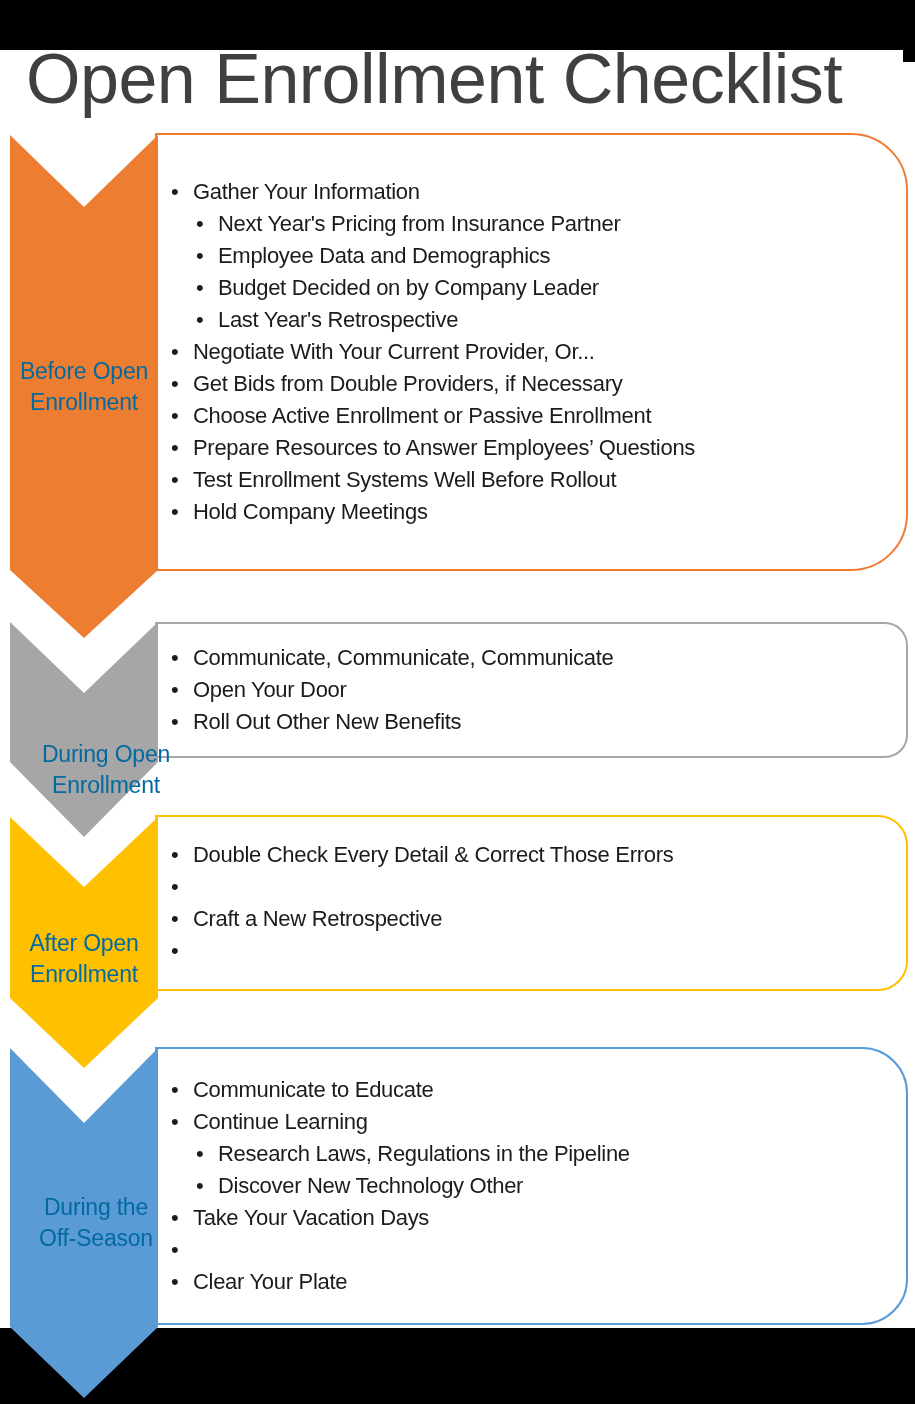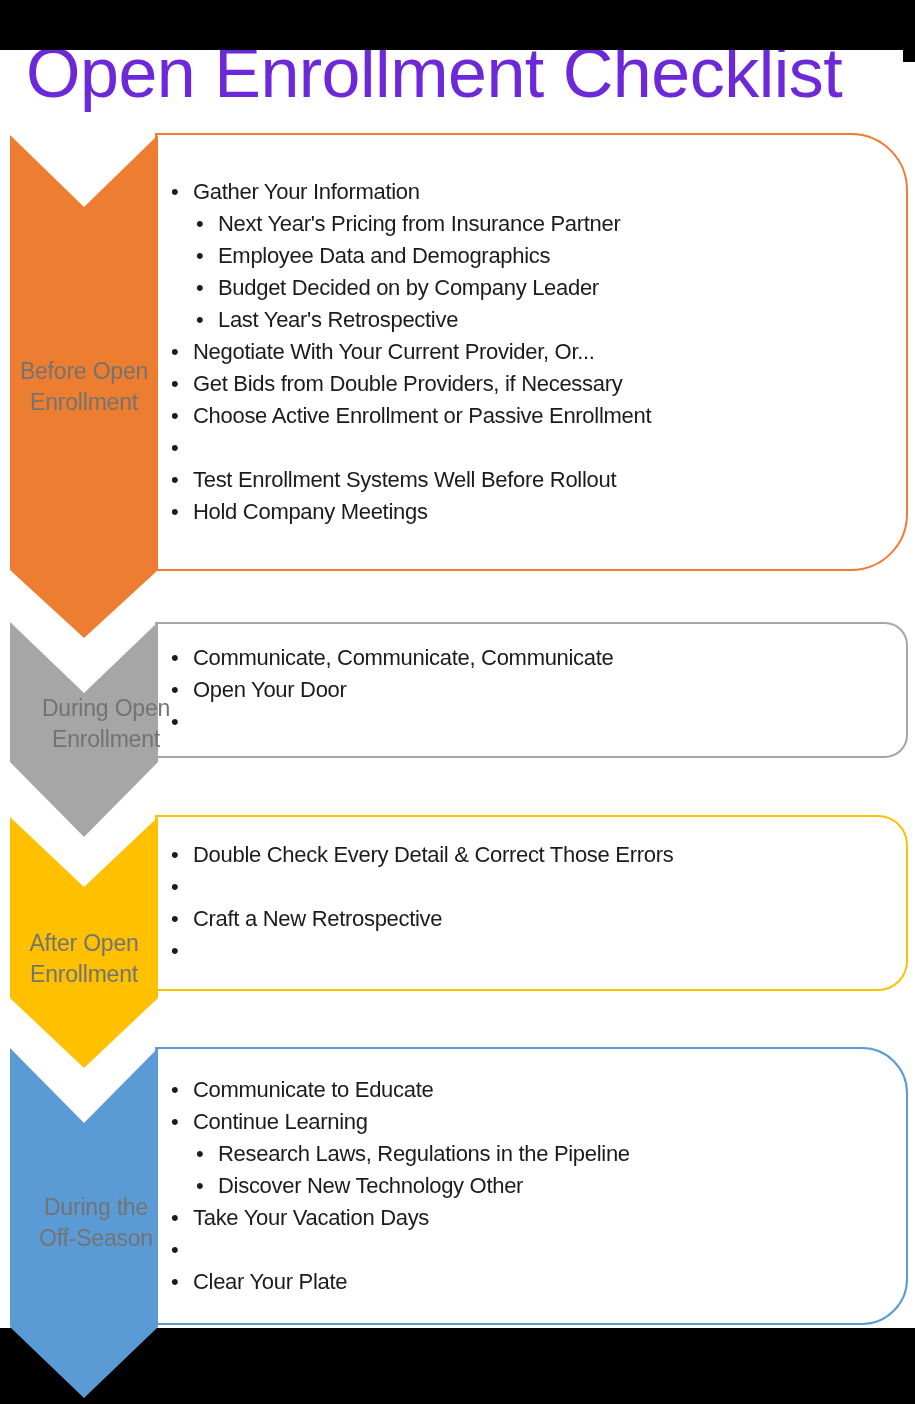--- a/index.html
+++ b/index.html
@@ -6,25 +6,25 @@
   #canvas{
     position:relative;
     width:915px;height:1404px;
     background:#ffffff;
     overflow:hidden;
     font-family:"Liberation Sans", sans-serif;
   }
   
   #title{
     position:absolute;
-    left:26px;top:38px;
+    left:26px;top:44px;
     font-size:70px;
     line-height:70px;
     font-weight:400;
-    color:#6d28d9;
+    color:#404040;
     letter-spacing:-0.5px;
     white-space:nowrap;
     z-index:2;
   }
   
   .bar{position:absolute;background:#000000;z-index:3;}
   #bar-top{left:0;top:0;width:915px;height:50px;}
   #bar-top-notch{left:903px;top:0;width:12px;height:62px;}
   #bar-bottom{left:0;top:1328px;width:915px;height:76px;}
   
@@ -56,21 +56,21 @@
   
   #chevrons{
     position:absolute;left:0;top:0;width:915px;height:1404px;
     z-index:6;pointer-events:none;
   }
   
   .chev-label{
     position:absolute;
     left:10px;width:148px;
     text-align:center;
-    color:#737373;
+    color:#0369a1;
     font-size:23px;
     line-height:31px;
     letter-spacing:-0.2px;
     z-index:7;
   }
 </style>
 </head>
 <body>
 
 <div id="canvas">
@@ -109,20 +109,21 @@
       <div class="li l1">
         <span class="blt">•</span>
         <span>Get Bids from Double Providers, if Necessary</span>
       </div>
       <div class="li l1">
         <span class="blt">•</span>
         <span>Choose Active Enrollment or Passive Enrollment</span>
       </div>
       <div class="li l1">
         <span class="blt">•</span>
+        <span>Prepare Resources to Answer Employees’ Questions</span>
       </div>
       <div class="li l1">
         <span class="blt">•</span>
         <span>Test Enrollment Systems Well Before Rollout</span>
       </div>
       <div class="li l1">
         <span class="blt">•</span>
         <span>Hold Company Meetings</span>
       </div>
     </div>
@@ -130,20 +131,21 @@
       <div class="li l1">
         <span class="blt">•</span>
         <span>Communicate, Communicate, Communicate</span>
       </div>
       <div class="li l1">
         <span class="blt">•</span>
         <span>Open Your Door</span>
       </div>
       <div class="li l1">
         <span class="blt">•</span>
+        <span>Roll Out Other New Benefits</span>
       </div>
     </div>
   <div class="box" id="box-2" style="top: 815px; height: 176px; border-color: rgb(255, 192, 0); border-radius: 0px 30px 30px 0px;">
       <div class="li l1">
         <span class="blt">•</span>
         <span>Double Check Every Detail &amp; Correct Those Errors</span>
       </div>
       <div class="li l1">
         <span class="blt">•</span>
       </div>
@@ -189,21 +191,21 @@
       <polygon points="10,135 84,207 158,135 158,570 84,638 10,570" fill="#ED7D31"></polygon>
       <polygon points="10,622 84,693 158,622 158,762 84,837 10,762" fill="#A6A6A6"></polygon>
       <polygon points="10,817 84,887 158,817 158,998 84,1068 10,998" fill="#FFC000"></polygon>
       <polygon points="10,1048 84,1123 158,1048 158,1327 84,1398 10,1327" fill="#5B9BD5"></polygon>
     </svg>
 
   <div class="chev-label" id="label-0" style="top: 355.5px;">
       <div>Before Open</div>
       <div>Enrollment</div>
     </div>
-  <div class="chev-label" id="label-1" style="top: 693px; padding-left: 22px;">
+  <div class="chev-label" id="label-1" style="top: 739px; padding-left: 22px;">
       <div>During Open</div>
       <div>Enrollment</div>
     </div>
   <div class="chev-label" id="label-2" style="top: 911.5px; margin-top: 16px;">
       <div>After Open</div>
       <div>Enrollment</div>
     </div>
   <div class="chev-label" id="label-3" style="top: 1192px; margin-left: 12px;">
       <div>During the</div>
       <div>Off-Season</div>

